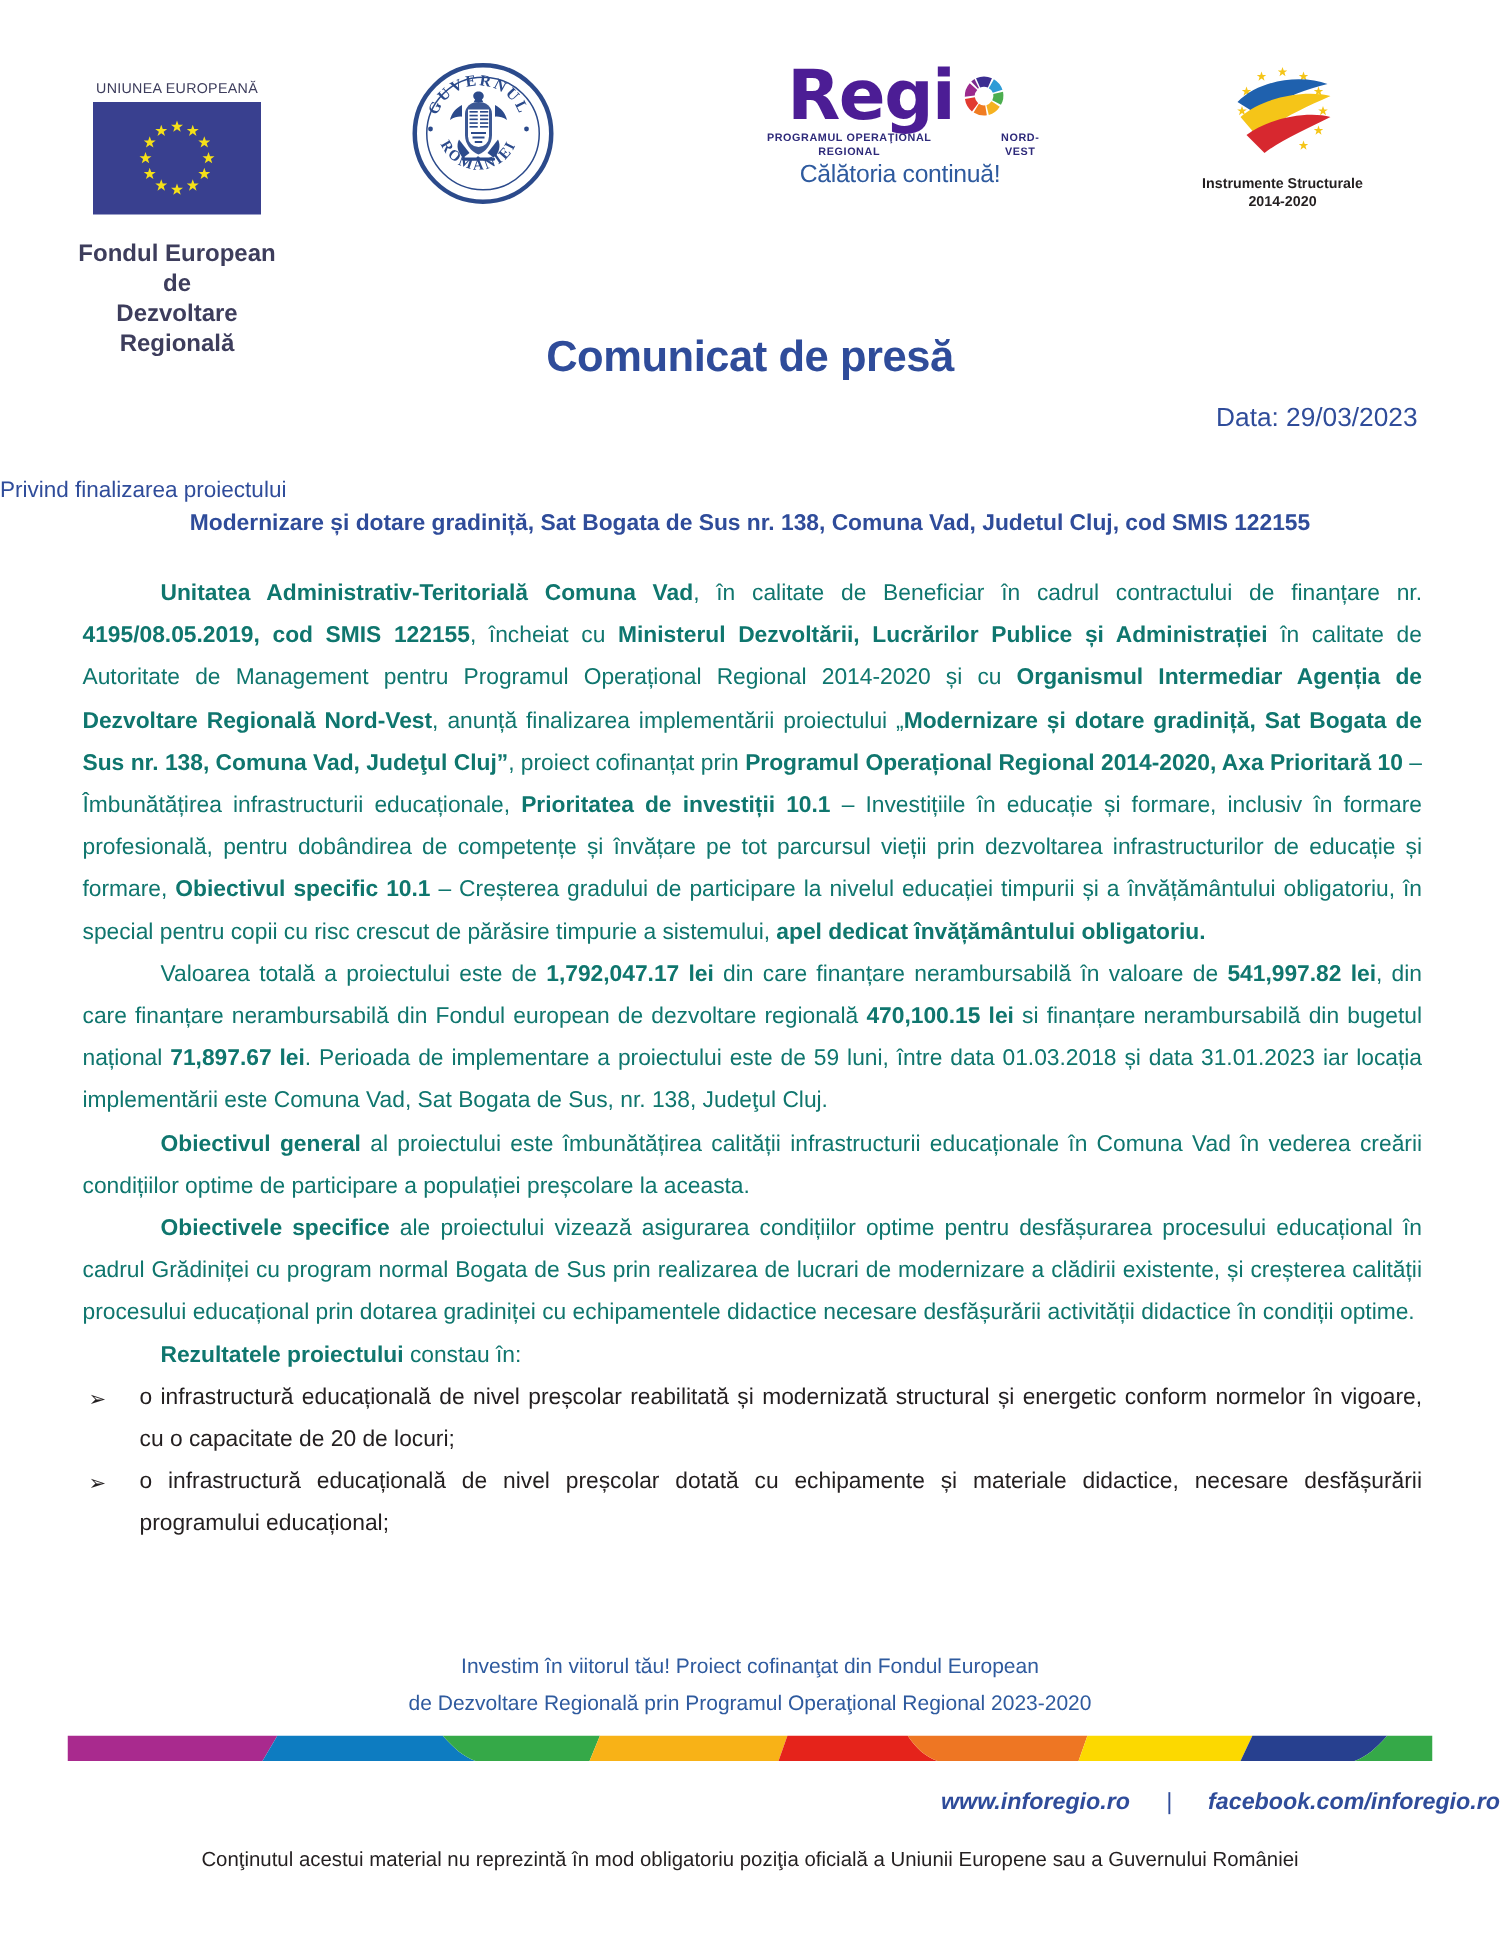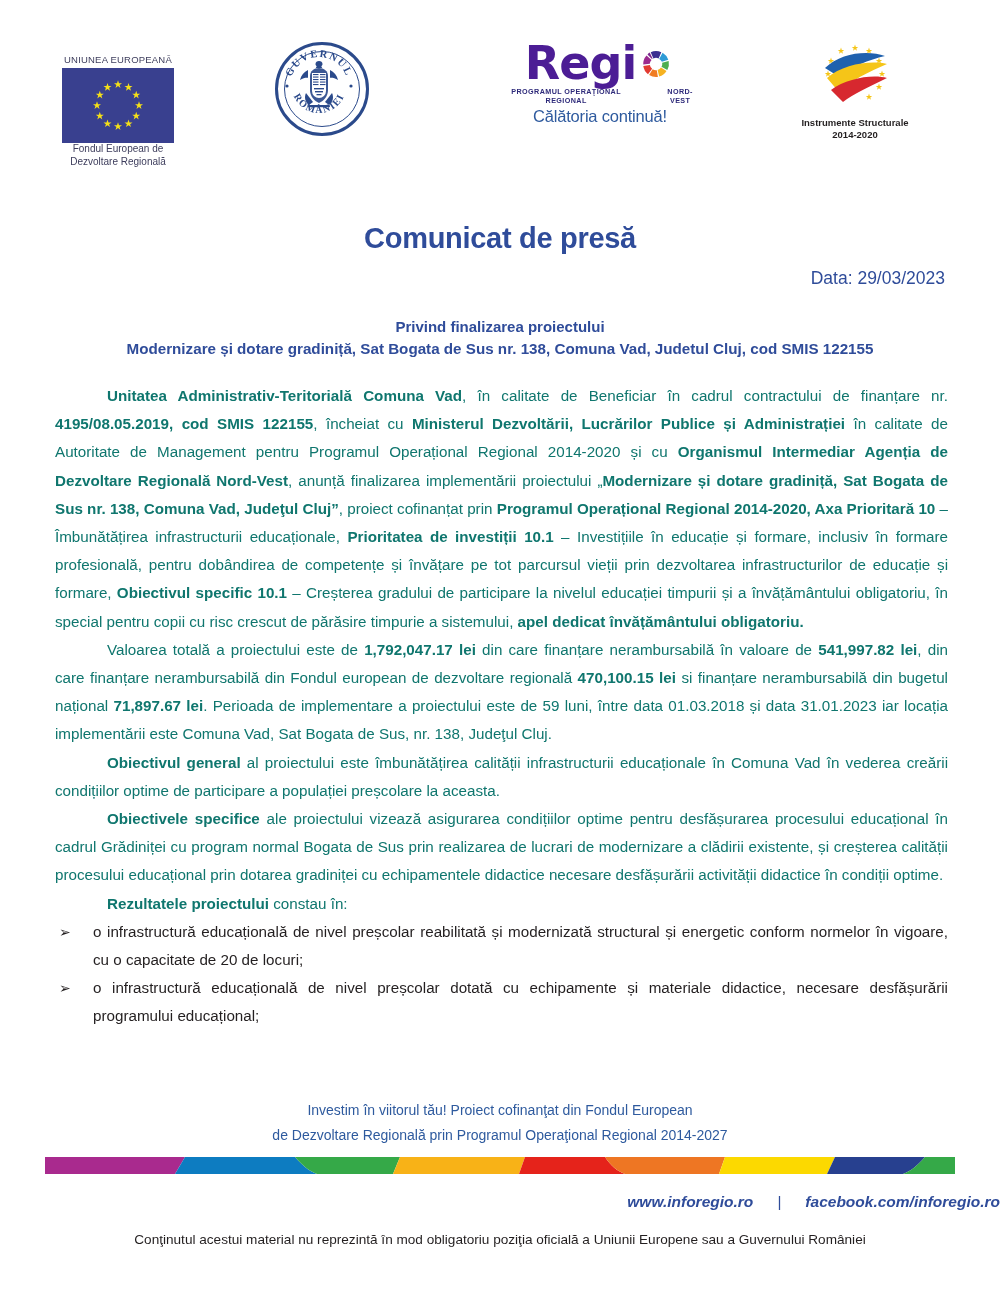--- a/index.html
+++ b/index.html
@@ -42,24 +42,25 @@
     white-space: nowrap;
   }
   .eu-flag {
     width: 112px;
     height: 75px;
     background: #39408f;
     margin: 0 auto;
     position: relative;
   }
   .eu-caption-bot {
-    font-size: 10px;
+    font-size: 16px;
     color: #3d3d5c;
     line-height: 1.25;
-    margin-top: 0;
+    margin-top: 17px;
+    font-weight: bold;
   }
 
   
   .gov-logo { left: 262px; top: 16px; width: 120px; }
   .seal {
     width: 88px; height: 88px;
     margin: 0 auto;
     border-radius: 50%;
     border: 3px solid #2b4a8b;
     position: relative;
@@ -136,23 +137,22 @@
     position: absolute;
     top: 268px;
     right: 55px;
     font-size: 17.5px;
     color: #2f4c9a;
   }
   .subtitle-1 {
     position: absolute;
     top: 318px;
     left: 0; width: 1000px;
-    text-align: center;
     font-size: 15px;
-    font-weight: bold;
+    font-weight: normal;
     color: #2f4c9a;
   }
   .subtitle-2 {
     position: absolute;
     top: 340px;
     left: 0; width: 1000px;
     text-align: center;
     font-size: 15.2px;
     font-weight: bold;
     color: #2f4c9a;
@@ -401,21 +401,21 @@
       </li>
       <li>
         <span class="arrow">➢</span>
         <span>o infrastructură educațională de nivel preșcolar dotată cu echipamente și materiale didactice, necesare desfășurării programului educațional;</span>
       </li>
     </ul>
   </div>
 
   <div class="footer-slogan">
     <div>Investim în viitorul tău! Proiect cofinanţat din Fondul European</div>
-    <div>de Dezvoltare Regională prin Programul Operaţional Regional 2014-2027</div>
+    <div>de Dezvoltare Regională prin Programul Operaţional Regional 2023-2020</div>
   </div>
 
   <div class="color-bar">
     <svg width="910" height="17" viewBox="0 0 910 17" preserveAspectRatio="none">
       <path d="M0,0 H140 L130,17 H0 Z" fill="#a92a8e"></path>
       <path d="M140,0 H250 C258,9 264,14 272,17 H130 Z" fill="#0d7cc1"></path>
       <path d="M250,0 H355 L348,17 H272 C264,14 258,9 250,0 Z" fill="#35a948"></path>
       <path d="M355,0 H480 L474,17 H348 Z" fill="#f8b217"></path>
       <path d="M480,0 H560 C566,9 572,14 580,17 H474 Z" fill="#e5231b"></path>
       <path d="M560,0 H680 L674,17 H580 C572,14 566,9 560,0 Z" fill="#ee7623"></path>

